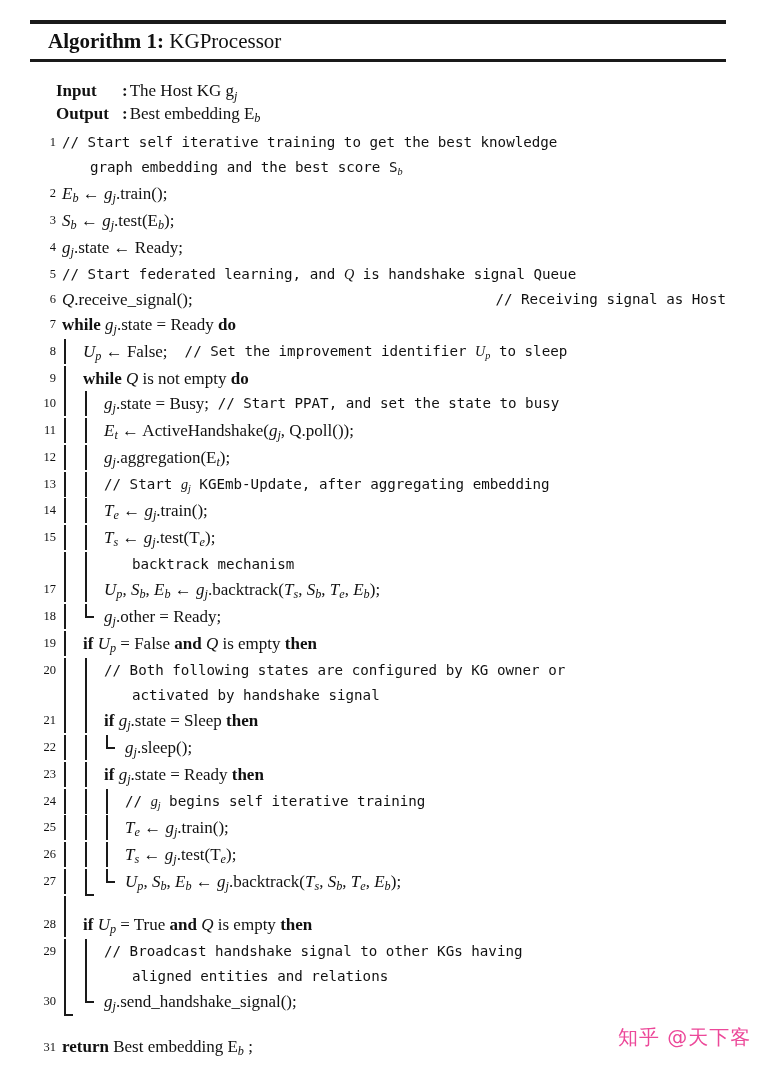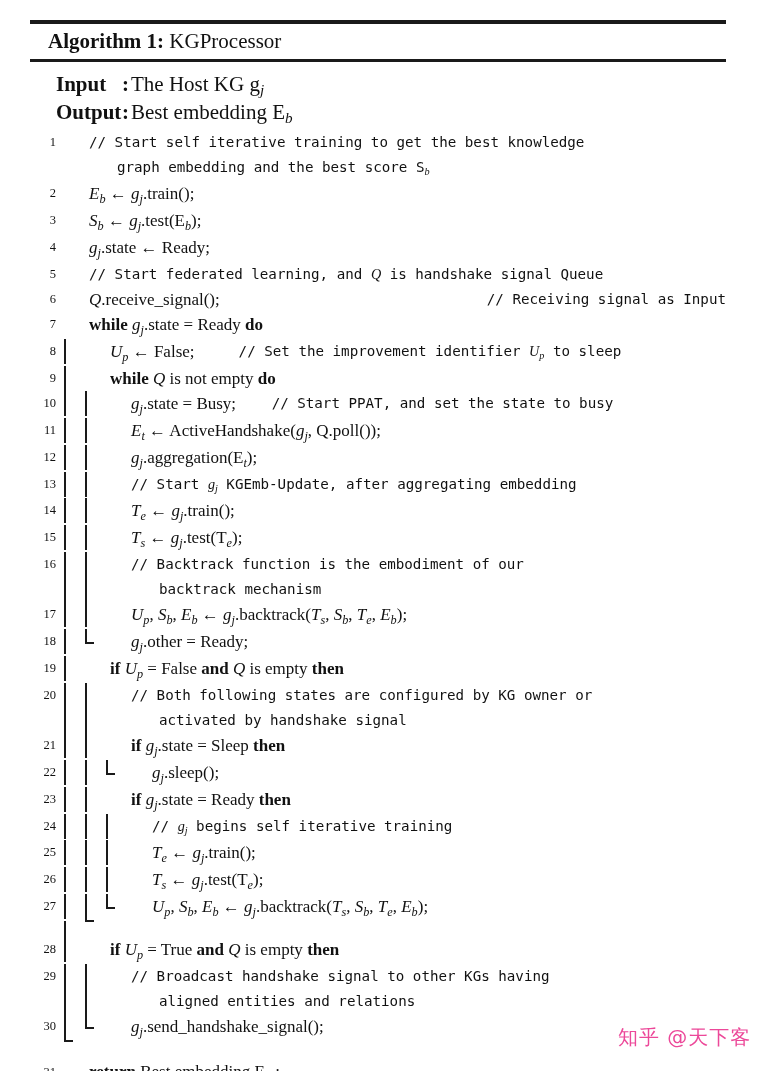--- a/index.html
+++ b/index.html
@@ -38,22 +38,22 @@
     padding: 5px 0 6px 18px;
     font-size: 21px;
     line-height: 1.15;
     white-space: nowrap;
   }
   .caption .algo-word {
     font-weight: bold;
   }
 
   .io-block {
-    padding: 8px 0 2px 26px;
-    font-size: 21px;
+    padding: 18px 0 2px 26px;
+    font-size: 17px;
     line-height: 1.34;
   }
   .io-row {
     display: flex;
     white-space: nowrap;
   }
   .io-key {
     font-weight: bold;
     min-width: 66px;
   }
@@ -144,21 +144,20 @@
     left: 2px;
     top: -1.4px;
     width: 9px;
     height: 1.6px;
     background: #1a1a1a;
   }
 
   .txt {
     display: inline-block;
     vertical-align: top;
-    margin-left: 27px;
   }
 
   .kw { font-weight: bold; text-align: right; }
   .it { }
   .mono {
     font-family: "DejaVu Sans Mono", "Liberation Mono", monospace;
     font-size: 14.2px;
     letter-spacing: 0px;
   }
   .mi {
@@ -244,21 +243,21 @@
       <span class="content"><span class="txt"><span class="mi">g</span><sub>j</sub><span>.state ← Ready;</span></span></span>
     </div>
 
     <div class="ln">
       <span class="num">5</span>
       <span class="content"><span class="txt mono"><span>// Start federated learning, and </span><span class="mi">Q</span><span> is handshake signal Queue</span></span></span>
     </div>
 
     <div class="ln">
       <span class="num">6</span>
-      <span class="content"><span class="txt"><span class="mi">Q</span><span>.receive_signal();</span></span><span class="trail-comment mono">// Receiving signal as Input</span></span>
+      <span class="content"><span class="txt"><span class="mi">Q</span><span>.receive_signal();</span></span><span class="trail-comment mono">// Receiving signal as Host</span></span>
     </div>
 
     <div class="ln">
       <span class="num">7</span>
       <span class="content"><span class="txt"><span class="kw">while</span> <span class="mi">g</span><sub>j</sub><span class="it">.state = </span><span class="it">Ready</span> <span class="kw">do</span></span></span>
     </div>
 
     <div class="ln">
       <span class="num">8</span>
       <span class="content"><span class="ind bar"></span><span class="txt"><span class="mi">U</span><sub>p</sub><span> ← False;</span></span><span class="txt mono">&nbsp;&nbsp;<span>// Set the improvement identifier </span><span class="mi">U</span><sub class="mi">p</sub><span> to sleep</span></span></span>
@@ -292,24 +291,20 @@
     <div class="ln">
       <span class="num">14</span>
       <span class="content"><span class="ind bar"></span><span class="ind bar"></span><span class="txt"><span class="mi">T</span><sub>e</sub><span> ← </span><span class="mi">g</span><sub>j</sub><span>.train();</span></span></span>
     </div>
 
     <div class="ln">
       <span class="num">15</span>
       <span class="content"><span class="ind bar"></span><span class="ind bar"></span><span class="txt"><span class="mi">T</span><sub>s</sub><span> ← </span><span class="mi">g</span><sub>j</sub><span>.test(T</span><sub>e</sub><span>);</span></span></span>
     </div>
 
-    <div class="ln">
-      <span class="num">16</span>
-      <span class="content"><span class="ind bar"></span><span class="ind bar"></span><span class="txt mono">// Backtrack function is the embodiment of our</span></span>
-    </div>
     <div class="ln">
       <span class="num"></span>
       <span class="content"><span class="ind bar"></span><span class="ind bar"></span><span class="txt mono cont-indent">backtrack mechanism</span></span>
     </div>
 
     <div class="ln">
       <span class="num">17</span>
       <span class="content"><span class="ind bar"></span><span class="ind bar"></span><span class="txt"><span class="mi">U</span><sub>p</sub>,&nbsp;<span class="mi">S</span><sub>b</sub>,&nbsp;<span class="mi">E</span><sub>b</sub> ← <span class="mi">g</span><sub>j</sub>.backtrack(<span class="mi">T</span><sub>s</sub>, <span class="mi">S</span><sub>b</sub>, <span class="mi">T</span><sub>e</sub>, <span class="mi">E</span><sub>b</sub>);</span></span>
     </div>
 

